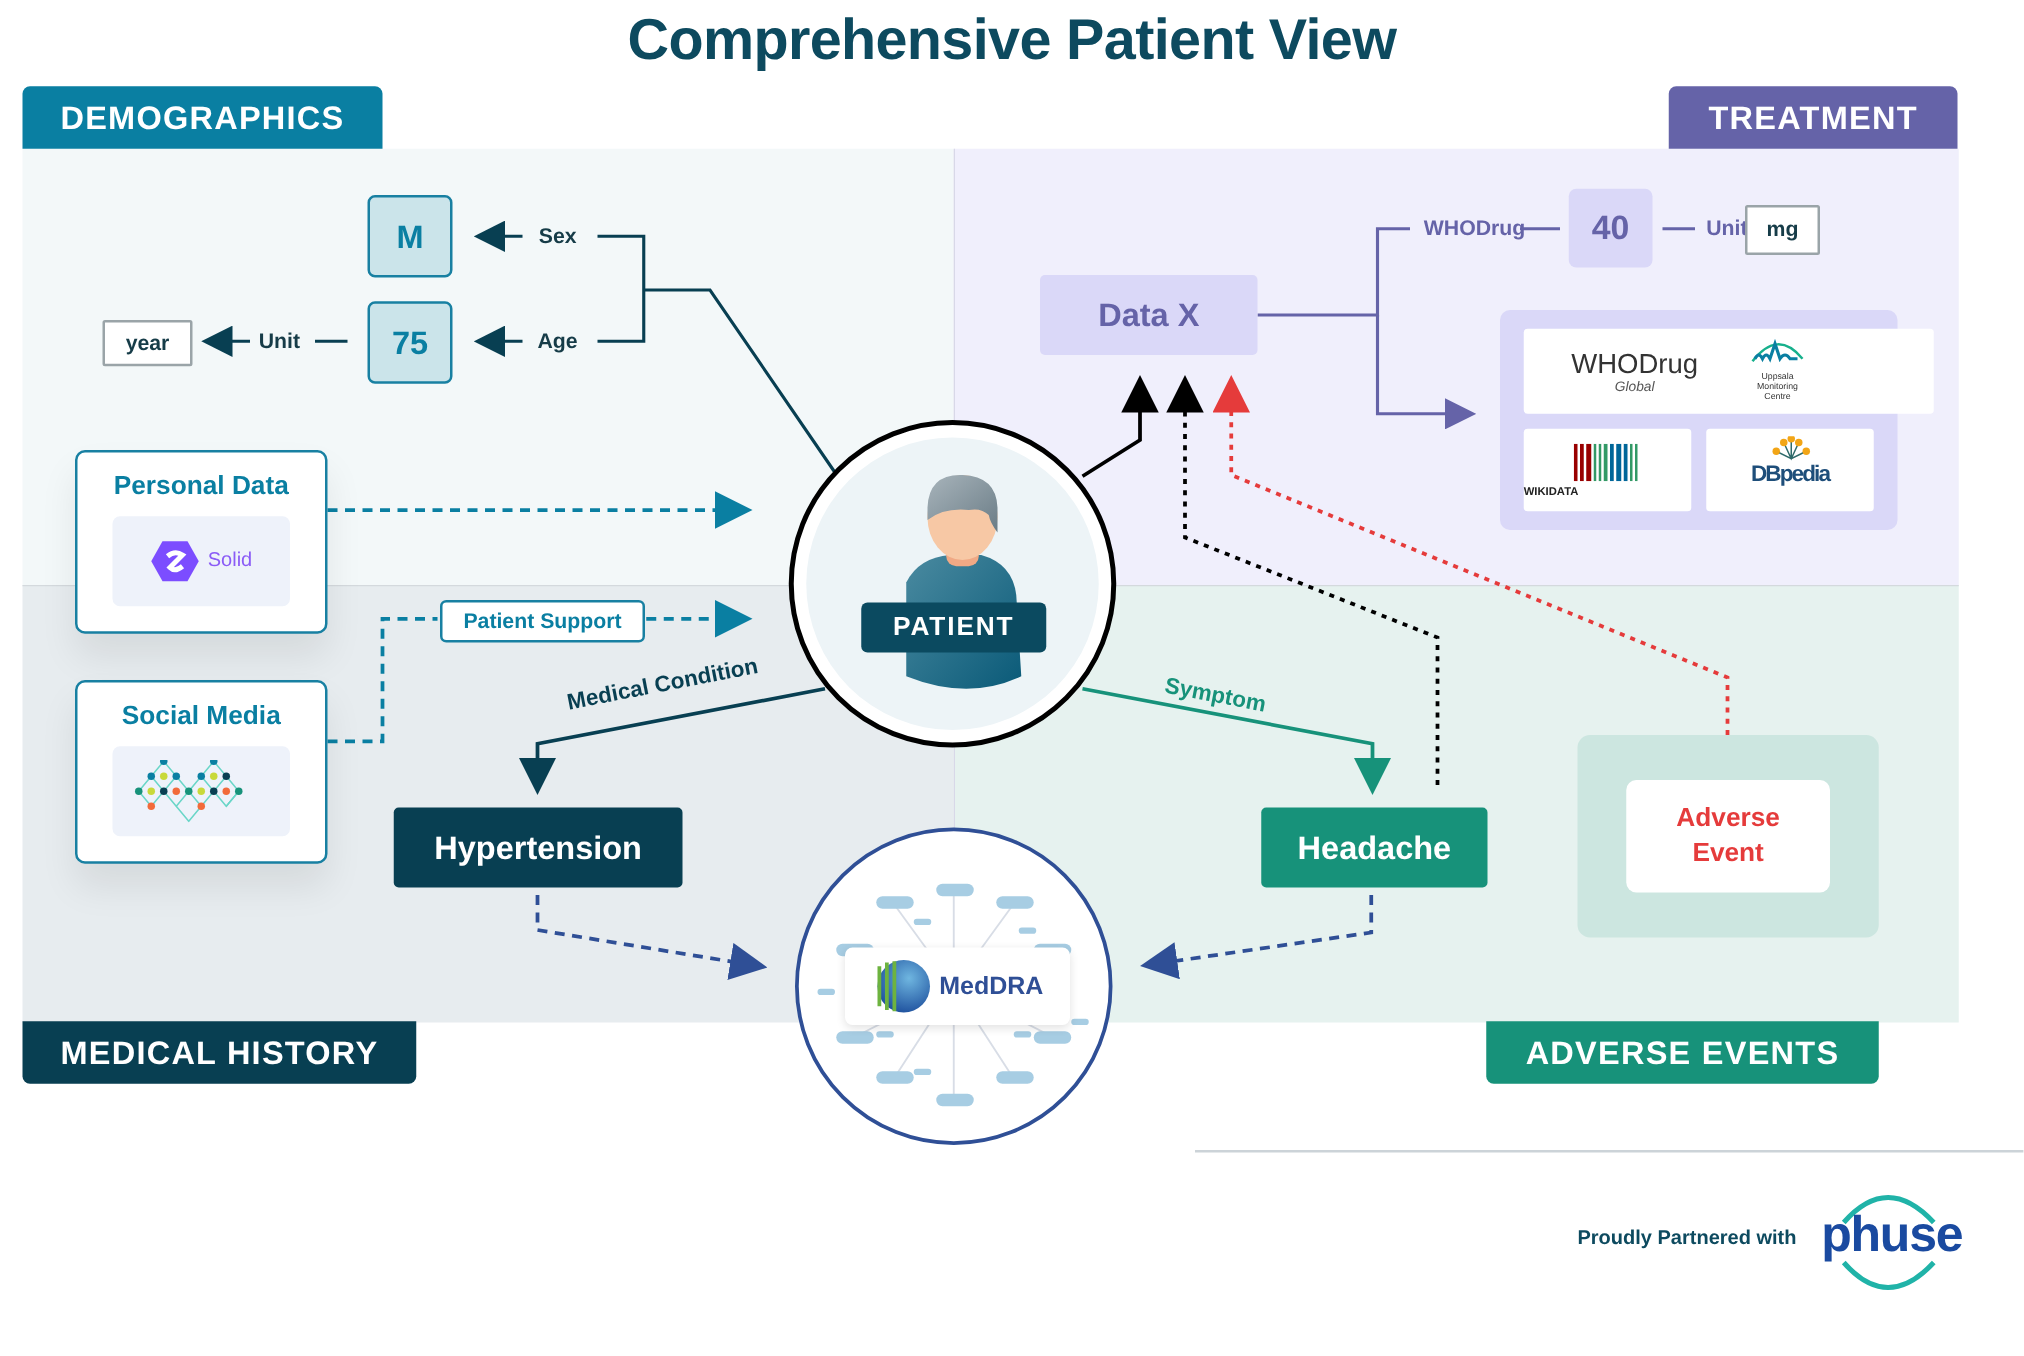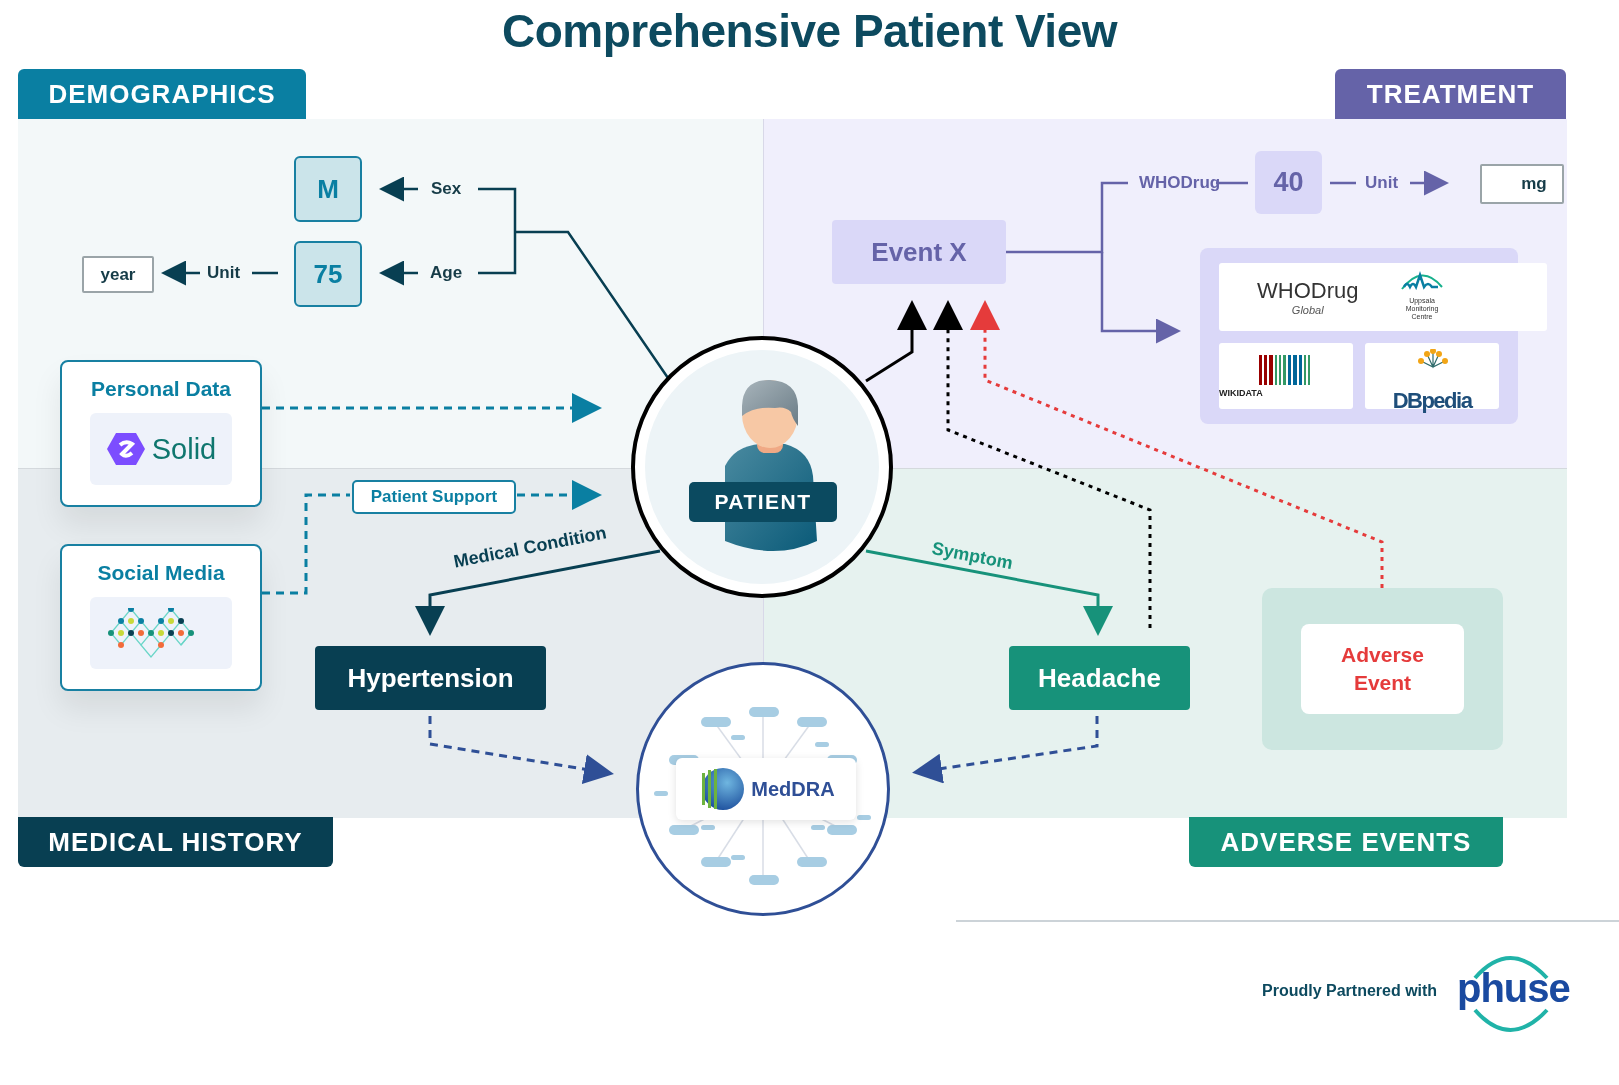--- a/index.html
+++ b/index.html
@@ -106,21 +106,21 @@
 <div class="lbl" style="left:207px;top:263px;color:#163c48;">Unit</div>
 <div class="valbox ubox" style="left:82px;top:256px;width:68px;height:33px;">year</div>
 
 <div class="card" style="left:60px;top:336px;width:198px;height:143px;">
   <div class="card-title" style="top:15px;">Personal Data</div>
   <div class="card-inner" style="left:28px;top:51px;width:142px;height:72px;">
     <svg width="40" height="36" viewBox="0 0 40 36">
       <polygon points="10,2 30,2 39,18 30,34 10,34 1,18" fill="#7c4dff"></polygon>
       <path d="M14,14 Q20,9 26,13 L16,23 Q20,27 26,22" fill="none" stroke="#fff" stroke-width="4"></path>
     </svg>
-    <span style="font-size:29px;color:#0f766e;margin-left:6px;">Solid</span>
+    <span style="font-size:16px;color:#8b5cf6;margin-left:6px;">Solid</span>
   </div>
 </div>
 
 <div class="card" style="left:60px;top:520px;width:198px;height:143px;">
   <div class="card-title" style="top:15px;">Social Media</div>
   <div class="card-inner" style="left:28px;top:51px;width:142px;height:72px;">
     <svg width="110" height="50" viewBox="0 0 110 50">
       <g stroke="#6ad6c8" stroke-width="1.2" fill="none">
         <path d="M5,25 L15,13 L25,25 L15,37 Z M25,25 L35,13 L45,25 L35,37 Z M45,25 L55,13 L65,25 L55,37 Z M65,25 L75,13 L85,25 L75,37 Z"></path>
         <path d="M15,13 L25,1 L35,13 M55,13 L65,1 L75,13 M35,37 L45,49 L55,37 M75,37 L85,25"></path>
@@ -166,26 +166,26 @@
         </linearGradient>
     </defs>
     <path d="M10,90 Q20,70 45,68 L70,68 Q95,75 98,100 L102,165 Q60,185 10,165 Z" fill="url(#body-g)"></path>
     <rect x="42" y="55" width="26" height="22" rx="8" fill="#f0a985"></rect>
     <ellipse cx="55" cy="38" rx="28" ry="34" fill="#f7c8a5"></ellipse>
     <path d="M27,30 Q28,3 55,4 Q82,5 83,30 L83,50 Q77,42 76,36 Q70,30 60,32 Q40,30 27,40 Z" fill="url(#hair-g)"></path>
   </svg>
   <div style="position:absolute;left:54px;top:142px;width:148px;height:40px;background:#0b4a60;border-radius:5px;color:#fff;font-weight:bold;font-size:21px;letter-spacing:1.5px;display:flex;align-items:center;justify-content:center;">PATIENT</div>
 </div>
 
-<div class="node" style="left:832px;top:220px;width:174px;height:64px;background:#dad8f8;color:#6563a8;">Event X</div>
+<div class="node" style="left:832px;top:220px;width:174px;height:64px;background:#dad8f8;color:#6563a8;">Data X</div>
 
 <div class="lbl" style="left:1139px;top:173px;color:#6563a8;">WHODrug</div>
 <div class="valbox" style="left:1255px;top:151px;width:67px;height:63px;background:#dad8f8;border-radius:6px;color:#6563a8;font-size:27px;">40</div>
 <div class="lbl" style="left:1365px;top:173px;color:#6563a8;">Unit</div>
-<div class="valbox ubox" style="left:1480px;top:164px;width:56px;height:36px;padding-left:24px;">mg</div>
+<div class="valbox ubox" style="left:1396px;top:164px;width:56px;height:36px;">mg</div>
 
 <div class="abs" style="left:1200px;top:248px;width:318px;height:176px;background:#dad8f8;border-radius:8px;">
   <div class="abs" style="left:19px;top:15px;width:328px;height:68px;background:#fff;border-radius:3px;">
     <div class="abs" style="left:38px;top:15px;text-align:center;">
       <div style="font-size:22px;color:#333;">WHODrug</div>
       <div style="font-size:11px;color:#555;font-style:italic;">Global</div>
     </div>
     <div class="abs" style="left:178px;top:6px;width:50px;text-align:center;">
       <svg width="48" height="24" viewBox="0 0 48 24">
         <path d="M4,20 Q24,-6 44,18" fill="none" stroke="#17b08c" stroke-width="2"></path>
@@ -214,21 +214,21 @@
   </div>
   <div class="abs" style="left:165px;top:95px;width:134px;height:66px;background:#fff;border-radius:3px;">
     <svg class="abs" style="left:48px;top:6px;" width="40" height="20" viewBox="0 0 40 20">
       <path d="M8,12 L20,18 L32,12 M14,5 L20,18 L26,5 M20,2 L20,18" stroke="#2f6b6b" stroke-width="1.2" fill="none"></path>
       <circle cx="8" cy="12" r="3" fill="#f2a516"></circle>
         <circle cx="14" cy="5" r="3" fill="#f2a516"></circle>
         <circle cx="20" cy="2" r="3" fill="#f2a516"></circle>
       <circle cx="26" cy="5" r="3" fill="#f2a516"></circle>
         <circle cx="32" cy="12" r="3" fill="#f2a516"></circle>
     </svg>
-    <div class="abs" style="left:0;top:26px;width:134px;text-align:center;font-size:22px;font-weight:bold;color:#1e4e7a;letter-spacing:-1.5px;margin-top:19px;">DBpedia</div>
+    <div class="abs" style="left:0;top:26px;width:134px;text-align:center;font-size:18px;font-weight:bold;color:#1e4e7a;letter-spacing:-1.5px;">DBpedia</div>
   </div>
 </div>
 
 <div class="abs" style="left:452px;top:552px;transform:rotate(-11deg);transform-origin:left top;font-weight:bold;font-size:18px;color:#083f52;">Medical Condition</div>
 <div class="abs" style="left:934px;top:538px;transform:rotate(11deg);transform-origin:left top;font-weight:bold;font-size:18px;color:#17927a;">Symptom</div>
 
 <div class="node" style="left:315px;top:646px;width:231px;height:64px;background:#083f52;">Hypertension</div>
 
 <div class="node" style="left:1009px;top:646px;width:181px;height:64px;background:#17927a;text-align:center;">Headache</div>
 

